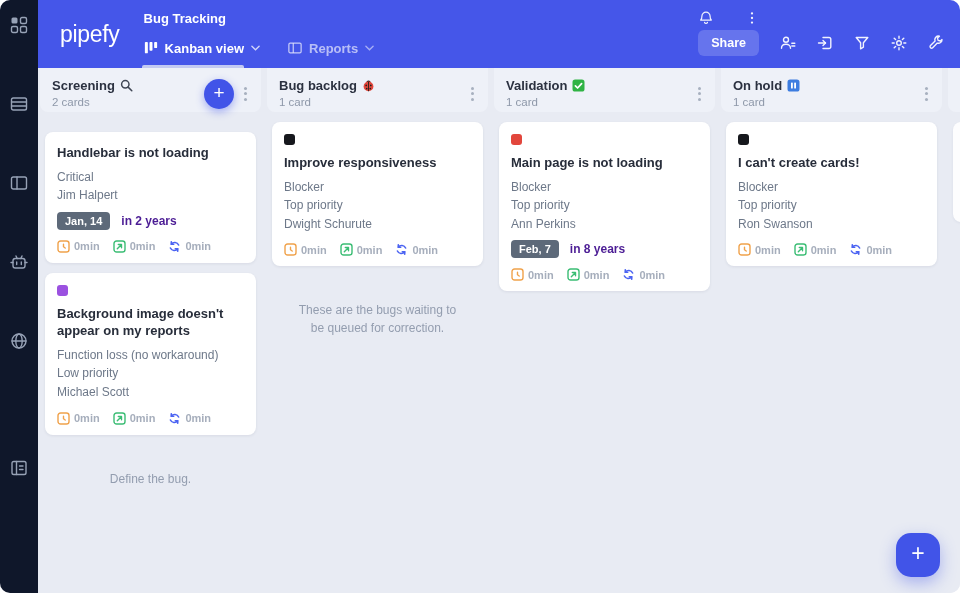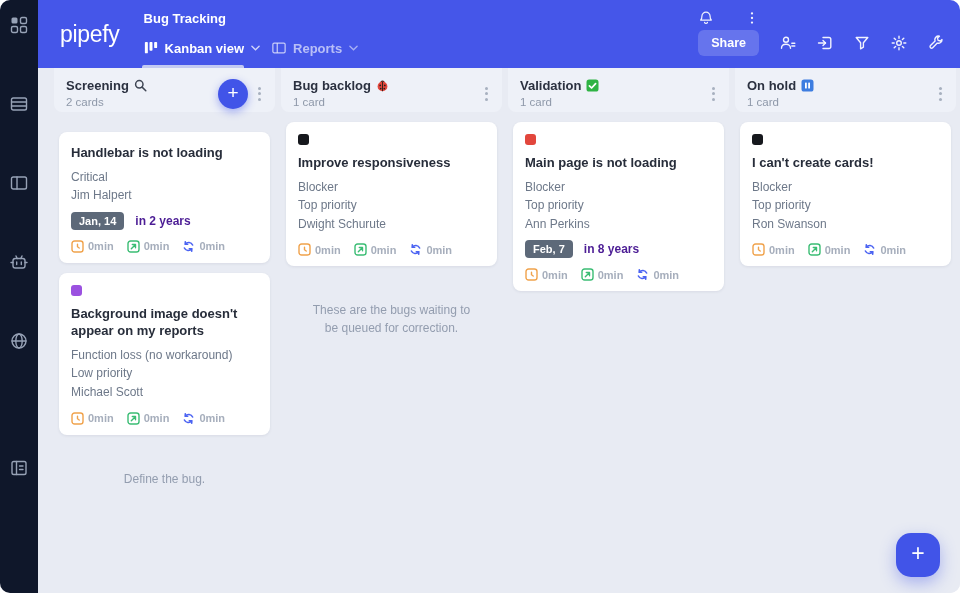--- a/index.html
+++ b/index.html
@@ -16,35 +16,35 @@
   .help-circle { width:16px; height:16px; border-radius:50%; background:#9aa5b8; color:#fff; font-size:10px; font-weight:bold; display:flex; align-items:center; justify-content:center; margin-bottom:16px; cursor:pointer; }
 
   
   .main { flex:1; display:flex; flex-direction:column; min-width:0; position:relative; }
 
   
   .topbar { height:68px; flex:none; background:#4556e9; color:#fff; display:flex; align-items:stretch; padding-left:22px; }
   .logo { align-self:center; font-size:23px; font-weight:normal; letter-spacing:-.3px; margin-right:24px; cursor:pointer; }
   .topbar-center { flex:1; display:flex; flex-direction:column; min-width:0; }
   .pipe-title { margin-top:11px; font-size:13px; font-weight:600; }
-  .tabs { flex:1; display:flex; gap:12px; margin-top:2px; }
+  .tabs { flex:1; display:flex; gap:28px; margin-top:2px; }
   .tab { display:flex; align-items:center; gap:7px; font-size:13px; font-weight:bold; position:relative; cursor:pointer; }
   .tab.inactive { color:rgba(255,255,255,.62); font-weight:600; }
   .tab.active::after { content:""; position:absolute; left:-2px; right:16px; bottom:0; height:3px; background:#c3caf2; border-radius:2px 2px 0 0; }
   .tab svg { width:14px; height:14px; }
   .tab .chev { width:9px; height:7px; opacity:.75; }
   .topbar-right { display:flex; flex-direction:column; align-items:flex-start; justify-content:space-between; padding:10px 16px 12px 0; }
   .tb-row1 { display:flex; align-items:center; gap:30px; }
   .tb-row2 { display:flex; align-items:center; gap:21px; }
   .tb-ic { width:16px; height:16px; cursor:pointer; display:flex; }
   .tb-ic svg { width:16px; height:16px; fill:none; stroke:rgba(255,255,255,.92); stroke-width:1.4; stroke-linecap:round; stroke-linejoin:round; }
   .share-btn { background:rgba(255,255,255,.18); border:none; color:#fff; font-family:inherit; font-size:12.5px; font-weight:600; padding:6px 13px; border-radius:6px; cursor:pointer; }
 
   
-  .board { flex:1; display:flex; gap:6px; padding-left:16px; overflow:hidden; background:#e8ebf3; }
+  .board { flex:1; display:flex; gap:6px; padding-left:2px; overflow:hidden; background:#e8ebf3; }
   .col { width:221px; flex:none; display:flex; flex-direction:column; }
   .col-header { height:44px; background:#eef1f8; border-radius:0 0 8px 8px; padding:7px 8px 0 12px; display:flex; align-items:center; }
   .col-head-text { margin-top:-2px; }
   .col-name-row { display:flex; align-items:center; gap:5px; }
   .col-name { font-size:13px; font-weight:bold; color:#2b3140; }
   .col-emoji { display:flex; }
   .col-emoji svg { width:13px; height:13px; }
   .col-count { font-size:11.5px; color:#8e98a9; margin-top:3px; }
   .add-card-btn { margin-left:auto; width:30px; height:30px; border-radius:50%; border:none; background:#4154e8; color:#fff; font-size:19px; line-height:1; cursor:pointer; box-shadow:0 3px 8px rgba(65,84,232,.45); display:flex; align-items:center; justify-content:center; padding-bottom:2px; }
   .kebab { margin-left:auto; padding:4px 6px; display:flex; flex-direction:column; gap:2.5px; cursor:pointer; }

